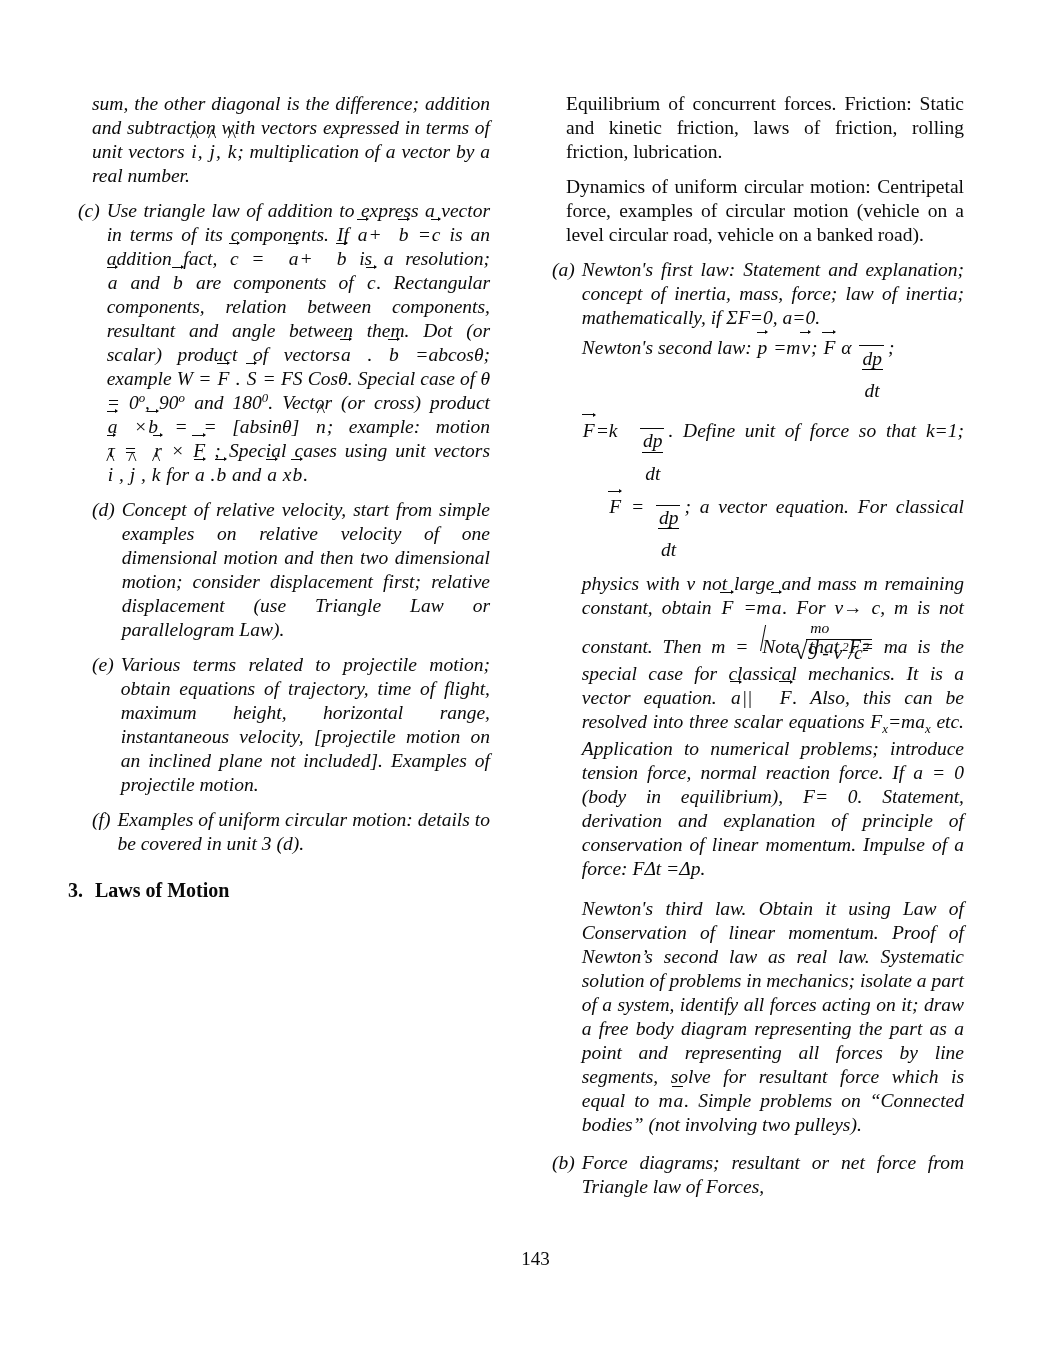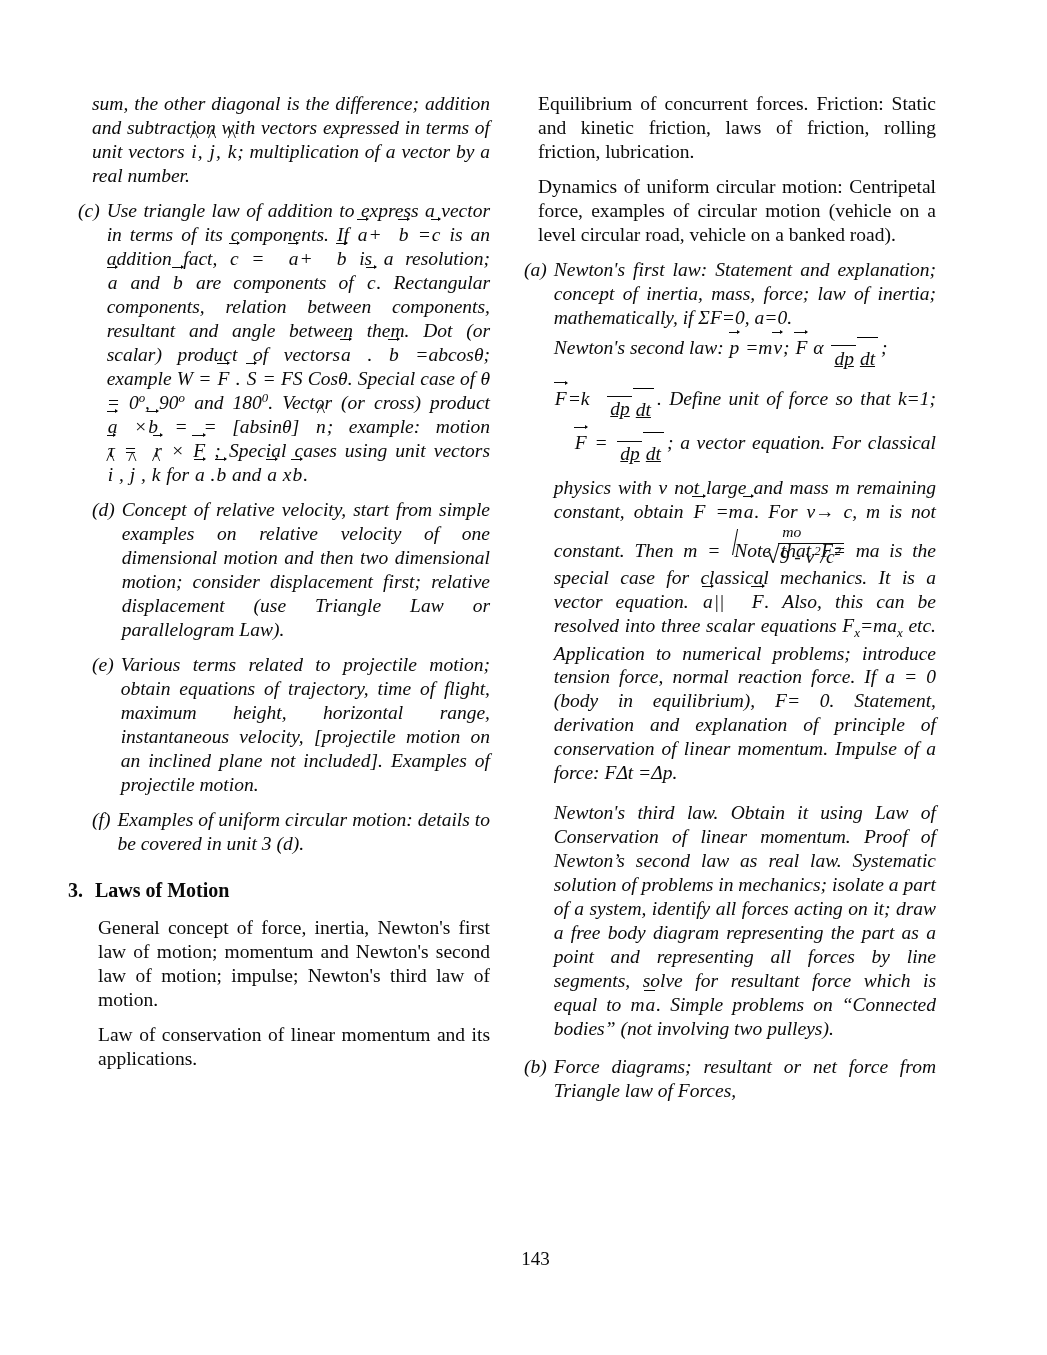--- a/index.html
+++ b/index.html
@@ -18,21 +18,21 @@
 
   .page {
     position: absolute;
     inset: 0;
     padding: 92px 92px 0 92px;
     box-sizing: border-box;
   }
 
   .columns {
     display: flex;
-    gap: 48px;
+    gap: 76px;
     align-items: flex-start;
   }
   .col {
     width: 398px;
     flex: 0 0 398px;
   }
 
   
   p {
     margin: 0 0 11px 0;
@@ -139,27 +139,26 @@
     transform: translateX(-50%);
     top: -0.72em;
     font-size: 0.95em;
     font-style: normal;
     line-height: 1;
   }
 
   
   .frac {
     display: inline-flex;
-    flex-direction: row;
+    flex-direction: column;
     align-items: center;
     vertical-align: -0.55em;
     margin: 0 3px;
     font-style: italic;
     line-height: 1.05;
-    text-decoration: underline;
   }
   .frac .num  { padding: 0 3px; }
   .frac .den  { padding: 11px 3px; border-top: 1px solid #000000; }
 
   
   .relmass {
     display: inline-block;
     position: relative;
     vertical-align: -0.45em;
     margin: 0 2px;
@@ -274,24 +273,20 @@
       <div class="item">
         <div class="marker">(f)</div>
         <div class="body">Examples of uniform circular motion: details to be covered in unit 3 (d).</div>
       </div>
 
       <div class="heading">
         <span class="num">3.</span>
         <span>Laws of Motion</span>
       </div>
 
-      <div class="body-indent">
-        <p class="roman">General concept of force, inertia, Newton's first law of motion; momentum and Newton's second law of motion; impulse; Newton's third law of motion.</p>
-        <p class="roman">Law of conservation of linear momentum and its applications.</p>
-      </div>
 
     </div>
 
     <div class="col">
 
       <p class="roman">Equilibrium of concurrent forces. Friction: Static and kinetic friction, laws of friction, rolling friction, lubrication.</p>
       <p class="roman">Dynamics of uniform circular motion: Centripetal force, examples of circular motion (vehicle on a level circular road, vehicle on a banked road).</p>
 
       <div class="item pull">
         <div class="marker">(a)</div>

